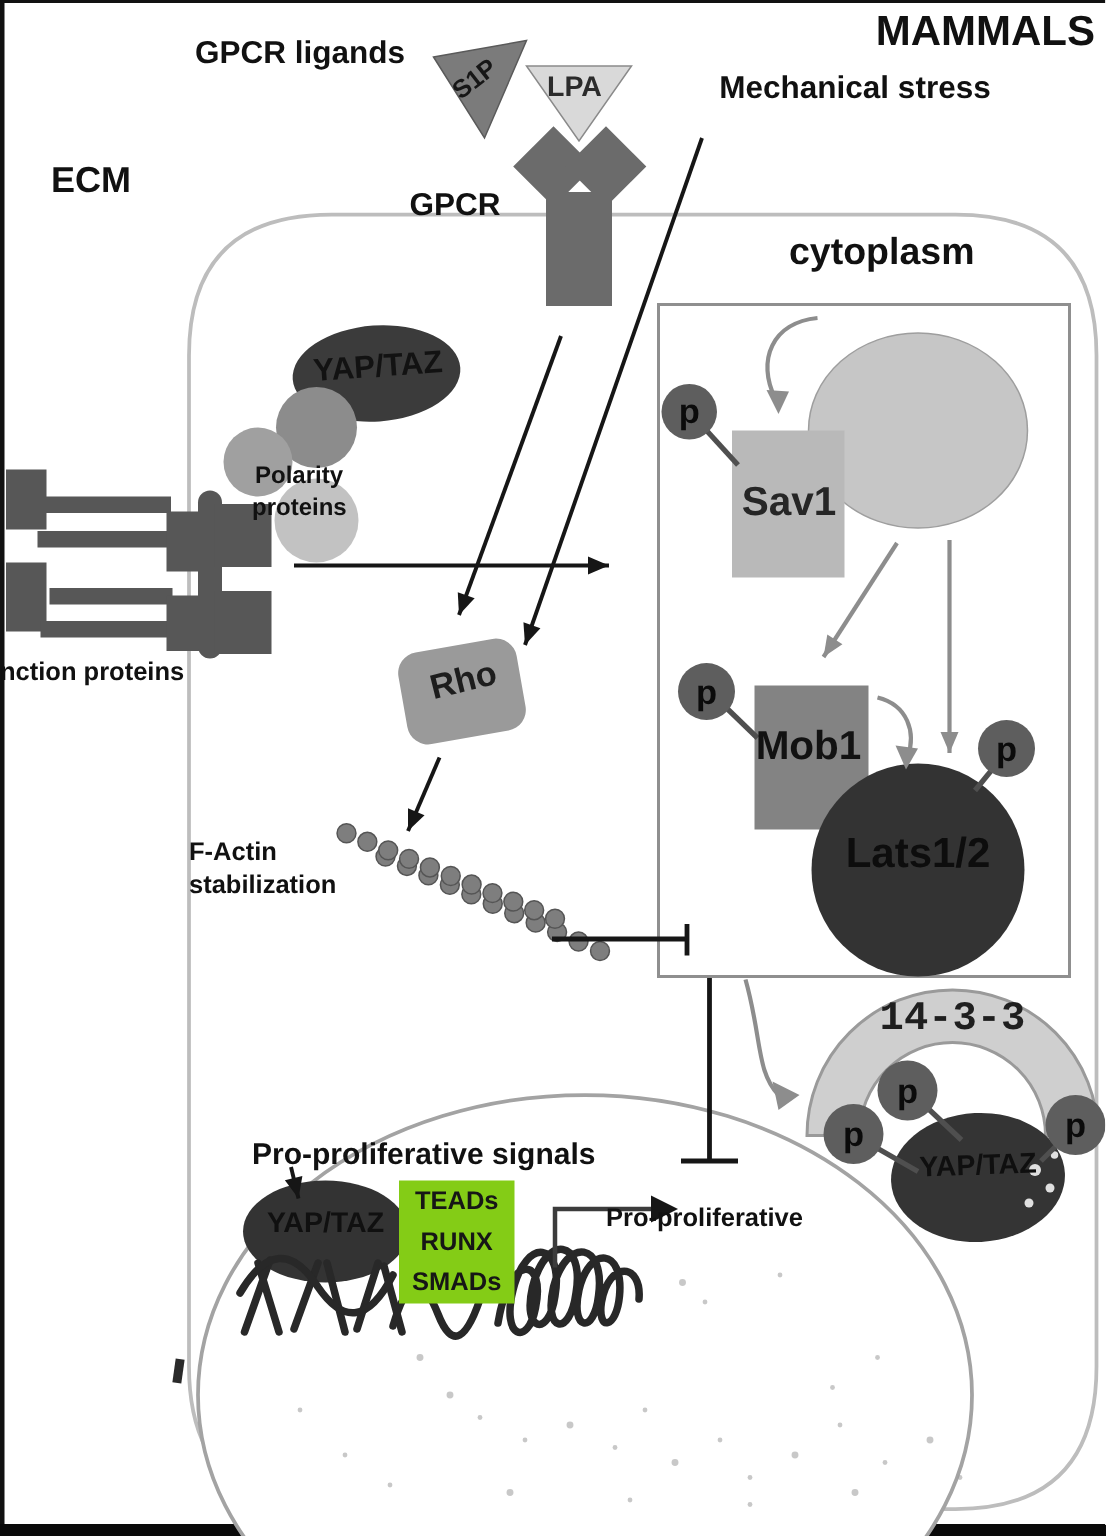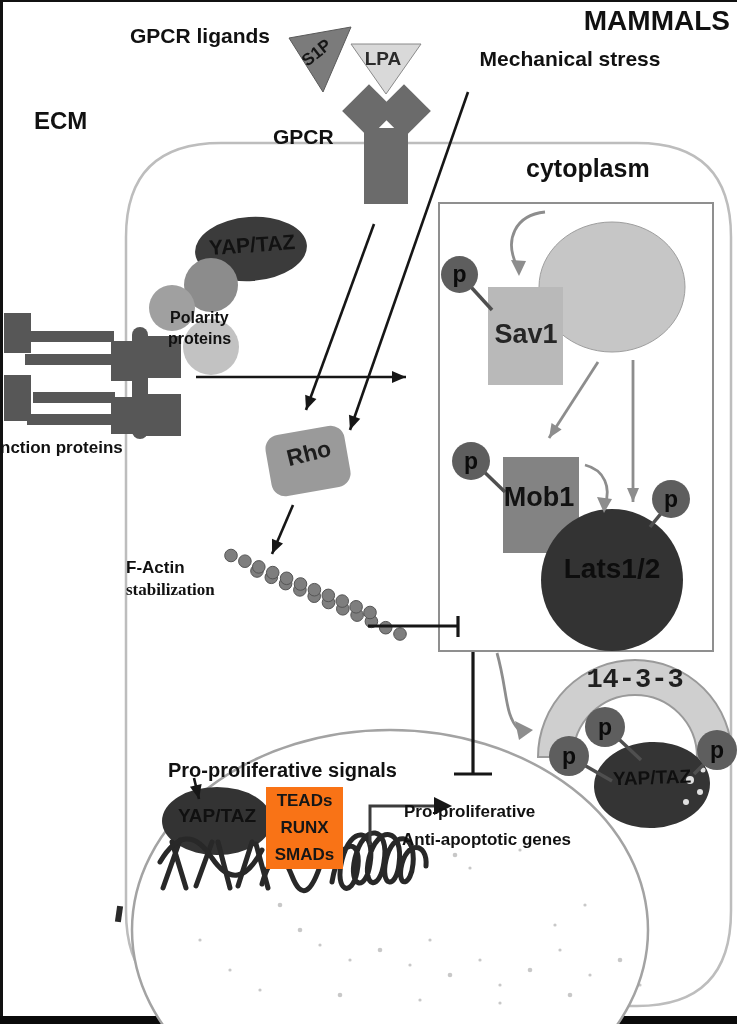--- a/index.html
+++ b/index.html
@@ -17,32 +17,32 @@
   #t-lpa{left:356px;top:49px;width:54px;text-align:center;font-size:19px;color:#2b2b2b;}
   #t-gpcr{left:273px;top:125px;font-size:21px;}
   #t-ecm{left:34px;top:108px;font-size:24px;}
   #t-cyto{left:526px;top:155px;font-size:25px;}
   #t-yap1{left:196px;top:233px;width:112px;text-align:center;font-size:21px;color:#121212;transform:rotate(-4deg);}
   #t-pol1{left:170px;top:309px;font-size:16px;}
   #t-pol2{left:168px;top:330px;font-size:16px;}
   #t-junc{left:0px;top:439px;font-size:17px;}
   #t-rho{left:274px;top:441px;width:70px;text-align:center;font-size:23px;transform:rotate(-14deg);color:#1d1d1d;}
   #t-fact1{left:126px;top:559px;font-size:17px;}
-  #t-fact2{left:126px;top:581px;font-size:17px;font-family:Liberation Serif, serif;}
+  #t-fact2{left:126px;top:581px;font-size:17px;}
   #t-mst{left:545px;top:245px;width:136px;text-align:center;font-size:29px;color:#2a2a2a;}
   #t-sav{left:487px;top:320px;width:78px;text-align:center;font-size:27px;color:#262626;}
   #t-mob{left:494px;top:483px;width:90px;text-align:center;font-size:27px;color:#121212;}
   #t-lats{left:546px;top:554px;width:132px;text-align:center;font-size:28px;color:#0d0d0d;}
   #t-1433{left:563px;top:666px;width:144px;text-align:center;font-size:27px;color:#1f1f1f;font-family:Liberation Mono, monospace;}
   #t-yap2{left:594px;top:768px;width:116px;text-align:center;font-size:19px;color:#0f0f0f;transform:rotate(-2deg);}
   #t-sig{left:168px;top:747px;font-size:20px;margin-top:12px;}
   #t-yap3{left:162px;top:806px;width:110px;text-align:center;font-size:19px;color:#101010;}
   #t-g1{left:404px;top:803px;font-size:17px;}
   #t-g2{left:402px;top:831px;font-size:17px;}
-  #teads-box{position:absolute;z-index:2;left:266px;top:787px;width:77px;height:82px;background:#f97316;}
+  #teads-box{position:absolute;z-index:2;left:266px;top:787px;width:77px;height:82px;background:#84cc16;}
   .tf-line{font-weight:bold;font-size:17px;color:#161616;text-align:center;line-height:27px;}
   .p-chip{position:absolute;z-index:3;background:#5e5e5e;border-radius:50%;display:flex;
           align-items:center;justify-content:center;font-weight:bold;font-size:23px;color:#0b0b0b;}
   #ps1{left:441px;top:256px;width:37px;height:37px;}
   #ps2{left:452px;top:442px;width:38px;height:38px;}
   #ps3{left:652px;top:480px;width:38px;height:38px;}
   #ps4{left:549px;top:736px;width:40px;height:40px;}
   #ps5{left:585px;top:707px;width:40px;height:40px;}
   #ps6{left:697px;top:730px;width:40px;height:40px;}
   .arr{stroke:#161616;stroke-width:2.6px;}
@@ -227,21 +227,20 @@
   <div class="t" id="t-fact1">F-Actin</div>
   <div class="t" id="t-fact2">stabilization</div>
   <div class="t" id="t-sav">Sav1</div>
   <div class="t" id="t-mob">Mob1</div>
   <div class="t" id="t-lats">Lats1/2</div>
   <div class="t" id="t-1433">14-3-3</div>
   <div class="t" id="t-yap2">YAP/TAZ</div>
   <div class="t" id="t-sig">Pro-proliferative signals</div>
   <div class="t" id="t-yap3">YAP/TAZ</div>
   <div class="t" id="t-g1">Pro-proliferative</div>
-  <div class="t" id="t-g2">Anti-apoptotic genes</div>
 
   <div id="teads-box">
     <div class="tf-line">TEADs</div>
     <div class="tf-line">RUNX</div>
     <div class="tf-line">SMADs</div>
   </div>
 
   <div class="p-chip" id="ps1">p</div>
   <div class="p-chip" id="ps2">p</div>
   <div class="p-chip" id="ps3">p</div>

